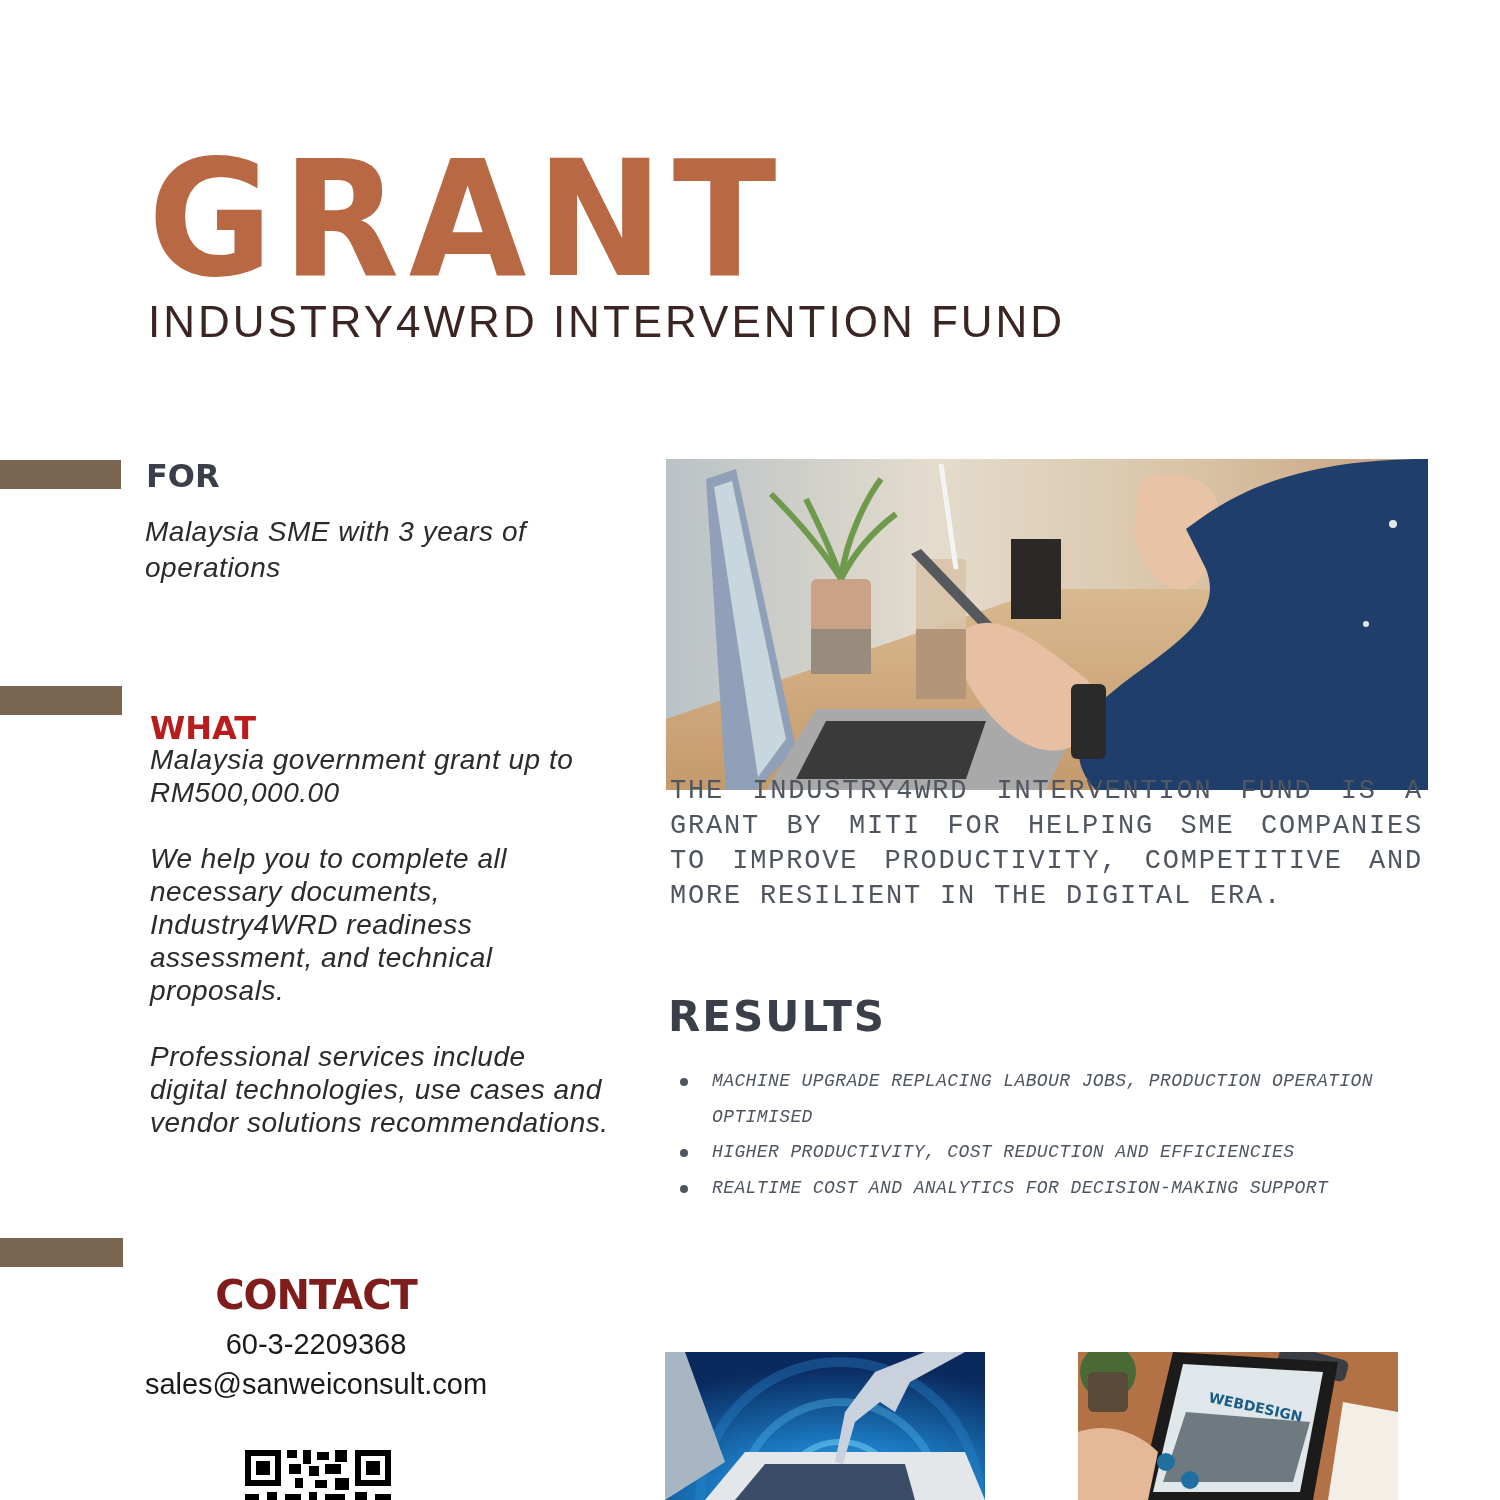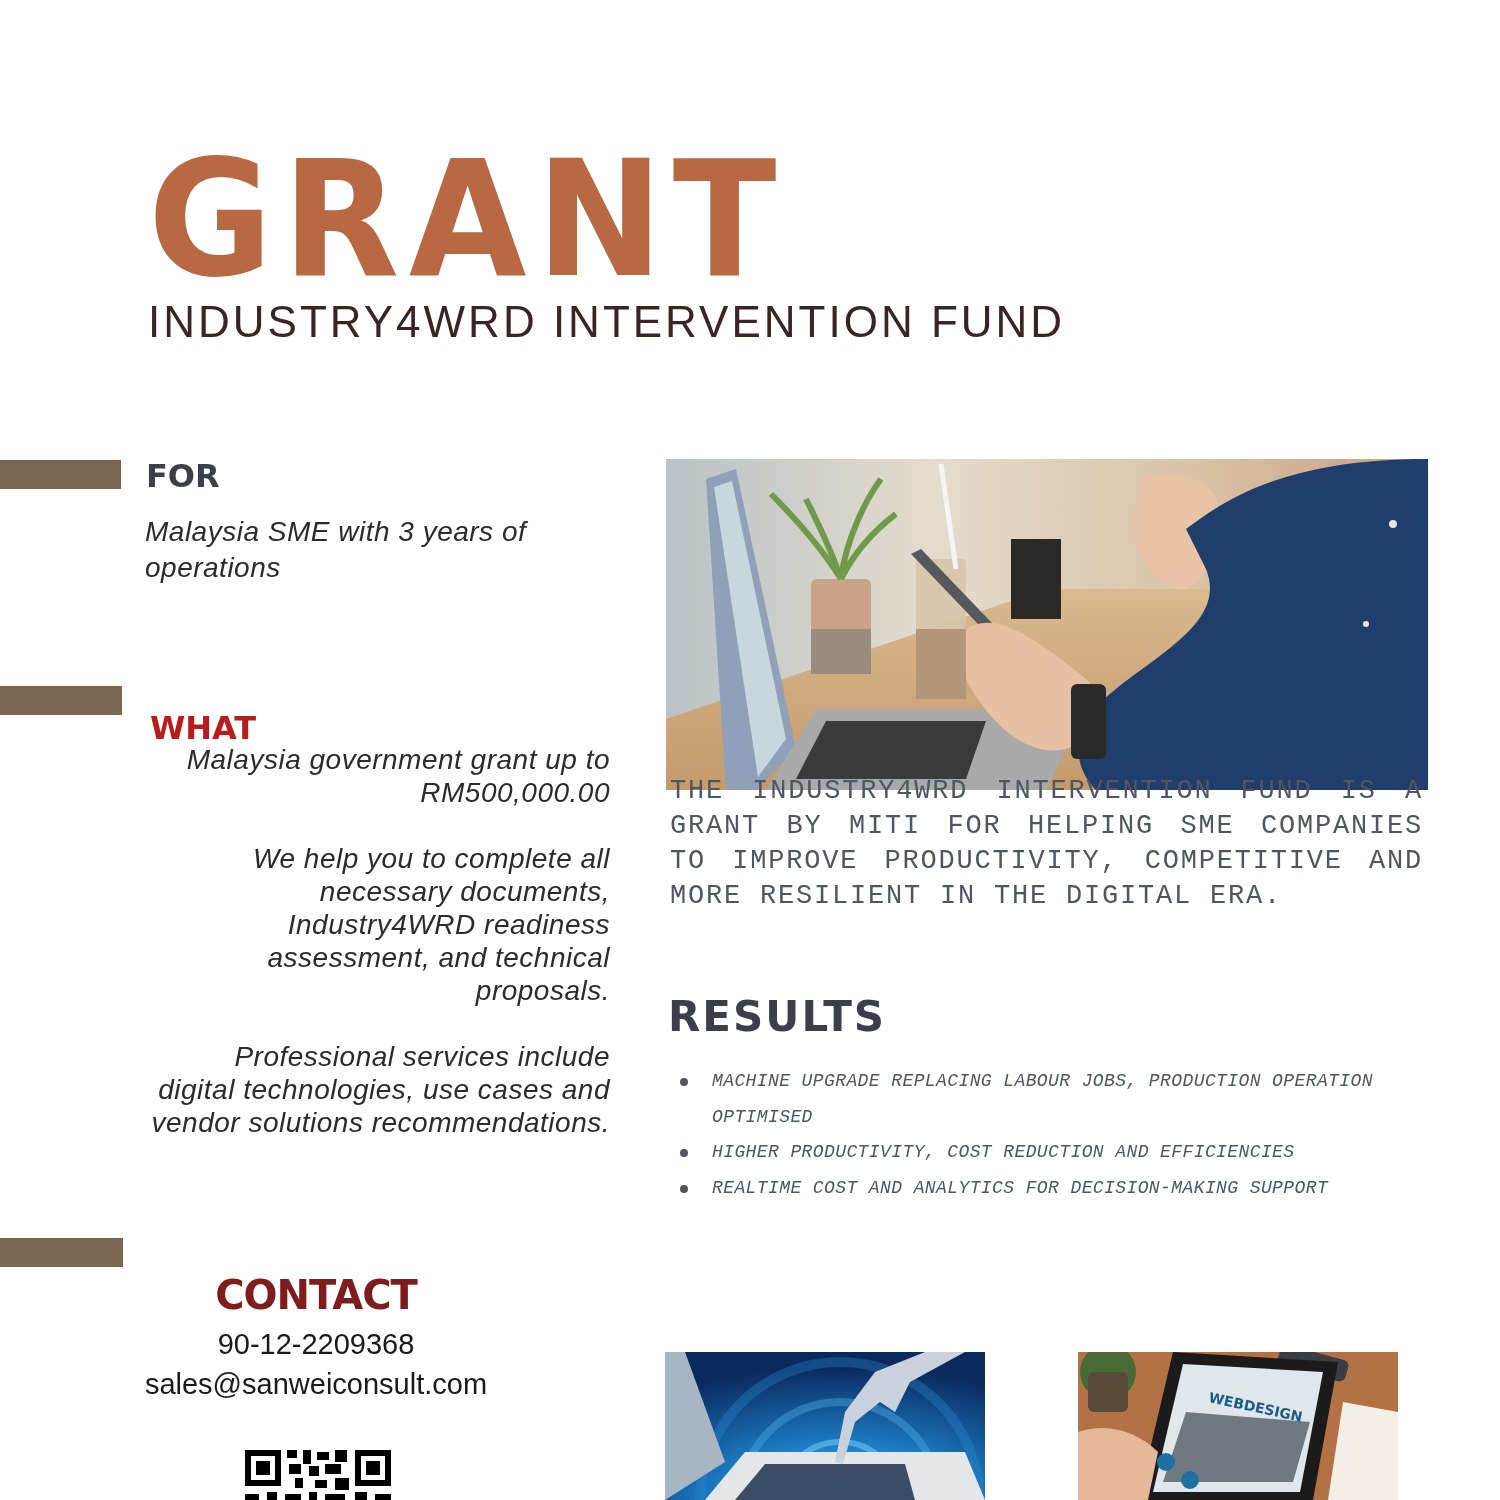--- a/index.html
+++ b/index.html
@@ -5,21 +5,21 @@
   html, body { margin: 0; padding: 0; background: #ffffff; }
   body { width: 1500px; height: 1500px; position: relative; overflow: hidden; font-family: "Liberation Sans", sans-serif; }
   .abs { position: absolute; }
 
   .title { left: 148px; top: 140px; font-family: "DejaVu Sans", sans-serif; font-weight: bold; font-size: 160px; letter-spacing: 10px; line-height: 1; transform: scaleX(0.95); transform-origin: left; }
   .subtitle { left: 148px; top: 298px; font-family: "Liberation Sans", sans-serif; font-size: 44px; letter-spacing: 3px; line-height: 1.1; text-align: right; }
 
   .bar { left: 0; height: 29px; width: 121px; }
   .heading { font-family: "DejaVu Sans", sans-serif; font-weight: bold; font-size: 32px; line-height: 1; }
   .italic-body { font-family: "Liberation Sans", sans-serif; font-style: italic; font-size: 28px; line-height: 33px; letter-spacing: 0.5px; }
-  .para { margin: 0 0 33px 0; text-align: right; }
+  .para { margin: 0 0 33px 0; }
 
   .photo { overflow: hidden; }
   .desc { left: 670px; top: 774px; width: 753px; font-family: Liberation Mono, monospace; font-size: 27px; line-height: 35px; letter-spacing: 1.8px; text-align: justify; text-align-last: left; }
   .results-title { left: 668px; top: 992px; font-family: "DejaVu Sans", sans-serif; font-weight: bold; font-size: 42px; letter-spacing: 2px; }
   .results-list { left: 680px; top: 1064px; width: 700px; margin: 0; padding: 0; list-style: none; }
   .results-list li { position: relative; padding-left: 32px; font-family: Liberation Mono, monospace; font-style: italic; font-size: 18px; line-height: 35.5px; letter-spacing: 0.4px; }
   .bullet { position: absolute; left: 0; top: 14px; width: 8px; height: 8px; border-radius: 50%; }
 
   .contact-title { left: 150px; top: 1272px; width: 332px; text-align: center; font-family: "DejaVu Sans", sans-serif; font-weight: bold; font-size: 40px; letter-spacing: -1px; }
   .contact-line { left: 120px; width: 392px; text-align: center; font-family: "Liberation Sans", sans-serif; font-size: 29px; }
@@ -83,21 +83,21 @@
 
 <div class="abs results-title" style="color:#3b3f4a;">RESULTS</div>
 <ul class="abs results-list" style="color:#505660;">
   <li><span class="bullet" style="background:#505660;"></span><span>MACHINE UPGRADE REPLACING LABOUR JOBS, PRODUCTION OPERATION OPTIMISED</span></li>
   <li><span class="bullet" style="background:#505660;"></span><span>HIGHER  PRODUCTIVITY, COST REDUCTION  AND EFFICIENCIES</span></li>
   <li><span class="bullet" style="background:#505660;"></span><span>REALTIME COST AND ANALYTICS FOR DECISION-MAKING SUPPORT</span></li>
 </ul>
 
 <div class="abs bar" style="top:1238px; width:123px; background:#7a6650;"></div>
 <div class="abs contact-title" style="color:#7f1d1d;">CONTACT</div>
-<div class="abs contact-line" style="top:1328px; color:#1a1a1a;">90-12-2209368</div>
+<div class="abs contact-line" style="top:1328px; color:#1a1a1a;">60-3-2209368</div>
 <div class="abs contact-line" style="top:1368px; color:#1a1a1a;">sales@sanweiconsult.com</div>
 
 <div class="abs" style="left:245px; top:1450px; width:146px; height:50px; overflow:hidden;">
   <svg width="146" height="146" viewBox="0 0 146 146" xmlns="http://www.w3.org/2000/svg">
     <rect x="0" y="0" width="36" height="36" fill="#000"></rect>
     <rect x="6" y="6" width="24" height="24" fill="#fff"></rect>
     <rect x="11" y="11" width="14" height="14" fill="#000"></rect>
     <rect x="110" y="0" width="36" height="36" fill="#000"></rect>
     <rect x="116" y="6" width="24" height="24" fill="#fff"></rect>
     <rect x="121" y="11" width="14" height="14" fill="#000"></rect>

